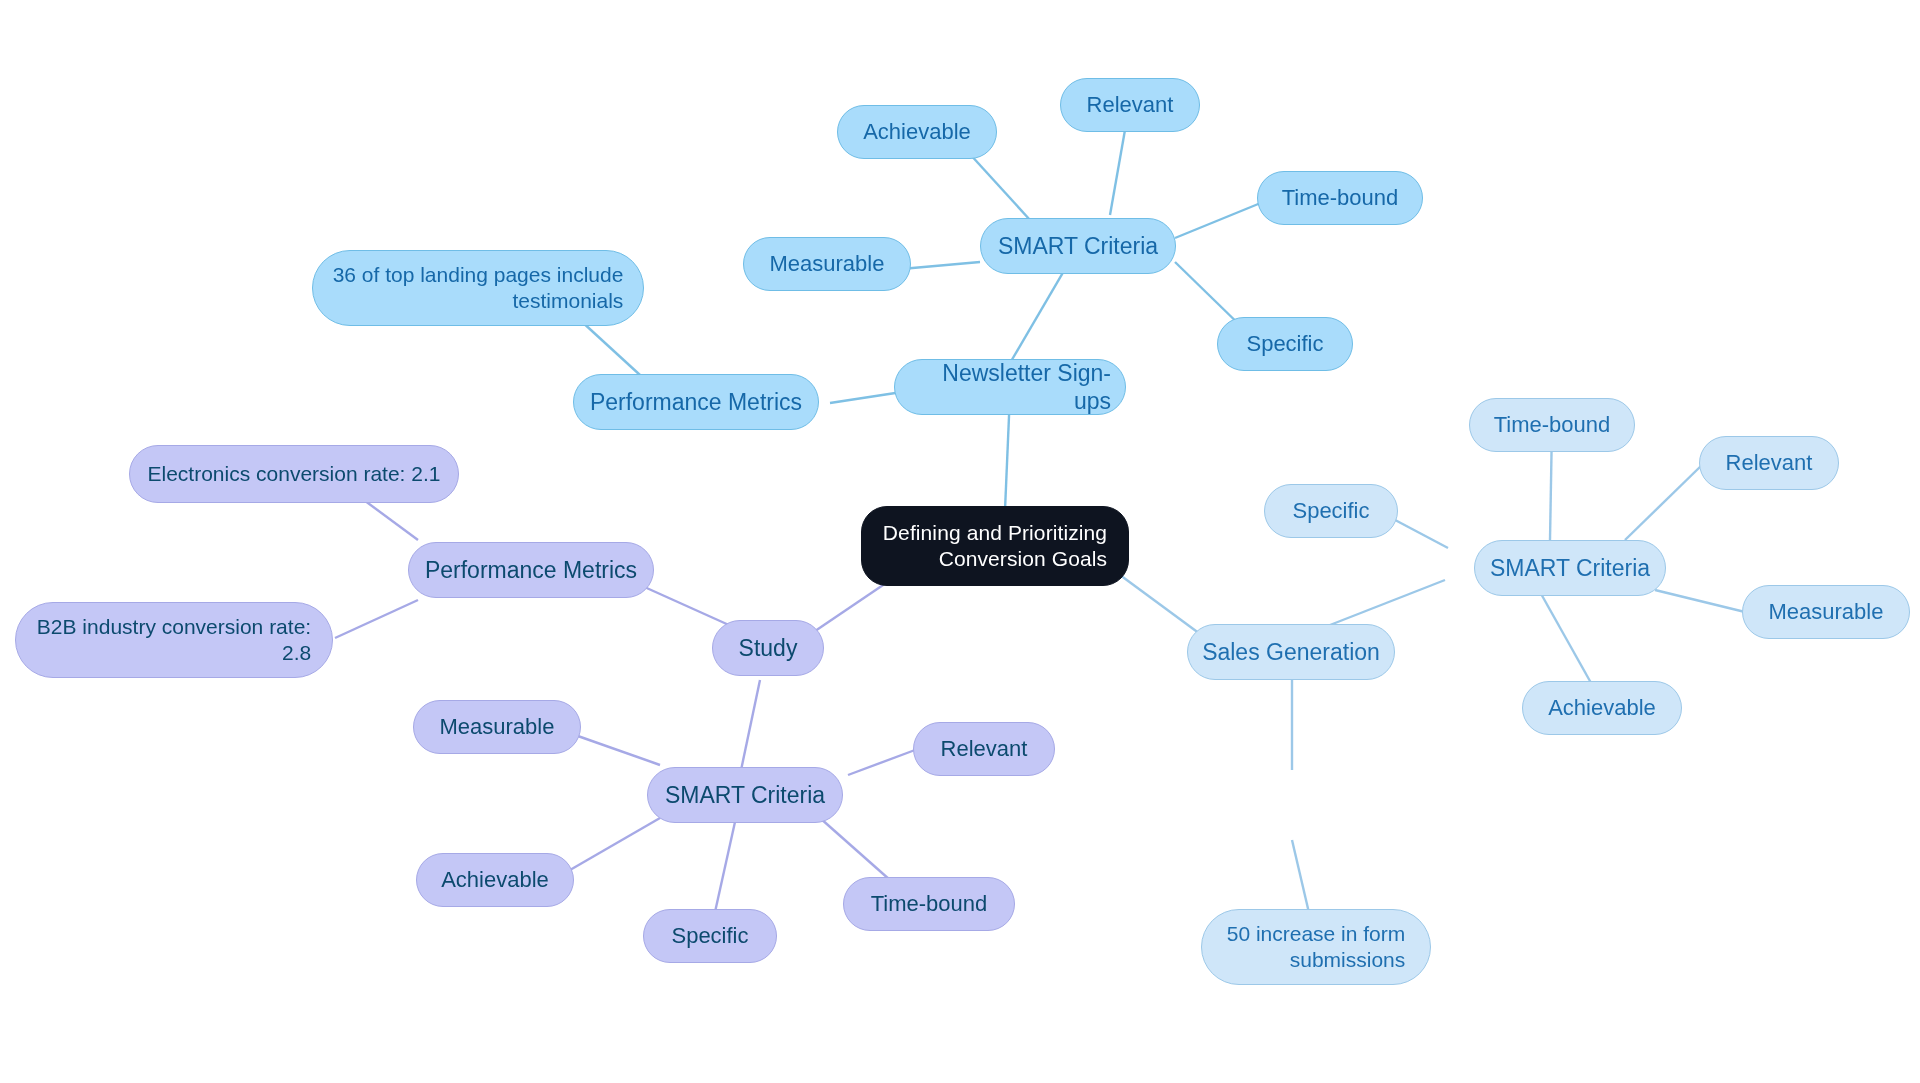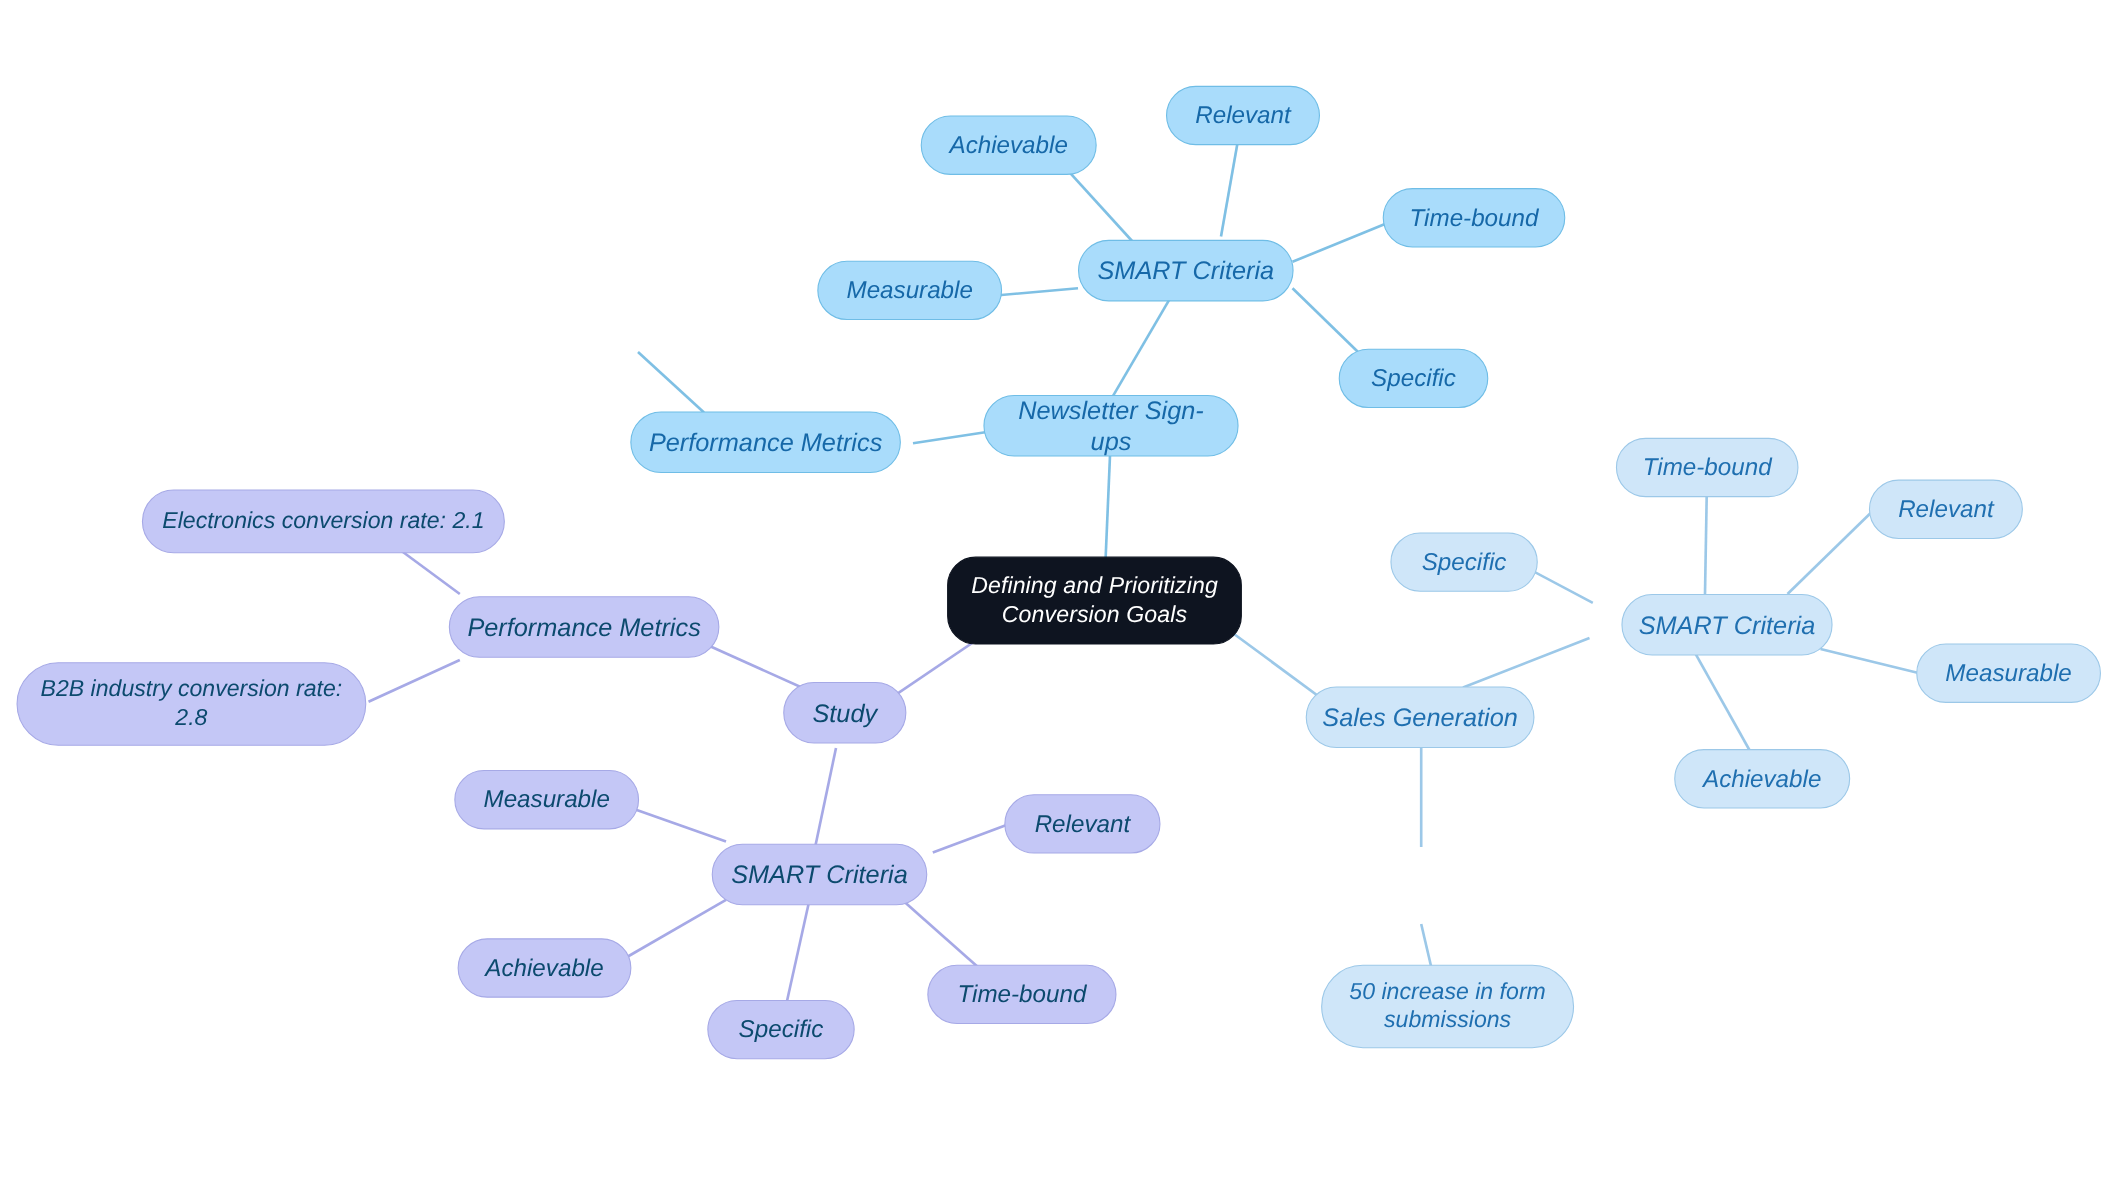--- a/index.html
+++ b/index.html
@@ -8,28 +8,27 @@
     background:#ffffff;
     font-family:"Liberation Sans","DejaVu Sans",sans-serif;
     overflow:hidden;
   }
   #canvas{position:relative;width:1920px;height:1083px;}
   #edges{position:absolute;left:0;top:0;width:1920px;height:1083px;pointer-events:none;}
   .node{
     position:absolute;
     box-sizing:border-box;
     display:flex;align-items:center;justify-content:center;
-    text-align:center;
+    text-align:right;
     border-radius:999px;
     border:1px solid transparent;
     line-height:1.22;
     padding:0 14px;
     transform:translate(-50%,-50%);
     white-space:pre-line;
-    font-style:italic;
   }
   .node.root{
     background:#0e1420;
     color:#ffffff;
     border-radius:26px;
     border-color:#0e1420;
     font-size:21px;
     letter-spacing:.1px;
   }
   .node.blue{ background:#a9dcfb; border-color:#6fbde6; color:#1668a8; }
@@ -91,20 +90,22 @@
   <div class="node blue f22" style="left:1130px;top:105px;width:140px;height:54px;">Relevant</div>
 
   <div class="node blue f22" style="left:1340px;top:198px;width:166px;height:54px;">Time-bound</div>
 
   <div class="node blue f22" style="left:1285px;top:344px;width:136px;height:54px;">Specific</div>
 
   <div class="node blue f22" style="left:827px;top:264px;width:168px;height:54px;">Measurable</div>
 
   <div class="node blue f23" style="left:696px;top:402px;width:246px;height:56px;">Performance Metrics</div>
 
+  <div class="node blue f21" style="left:478px;top:288px;width:332px;height:76px;">36 of top landing pages include
+testimonials</div>
 
   <div class="node lilac f23" style="left:768px;top:648px;width:112px;height:56px;">Study</div>
 
   <div class="node lilac f23" style="left:531px;top:570px;width:246px;height:56px;">Performance Metrics</div>
 
   <div class="node lilac f21" style="left:294px;top:474px;width:330px;height:58px;">Electronics conversion rate: 2.1</div>
 
   <div class="node lilac f21" style="left:174px;top:640px;width:318px;height:76px;">B2B industry conversion rate:
 2.8</div>
 
@@ -128,16 +129,16 @@
 
   <div class="node pale f22" style="left:1769px;top:463px;width:140px;height:54px;">Relevant</div>
 
   <div class="node pale f22" style="left:1331px;top:511px;width:134px;height:54px;">Specific</div>
 
   <div class="node pale f22" style="left:1826px;top:612px;width:168px;height:54px;">Measurable</div>
 
   <div class="node pale f22" style="left:1602px;top:708px;width:160px;height:54px;">Achievable</div>
 
 
-  <div class="node pale f21" style="left:1316px;top:915px;width:230px;height:76px;">50 increase in form
+  <div class="node pale f21" style="left:1316px;top:947px;width:230px;height:76px;">50 increase in form
 submissions</div>
 
 </div>
 
 </body></html>

